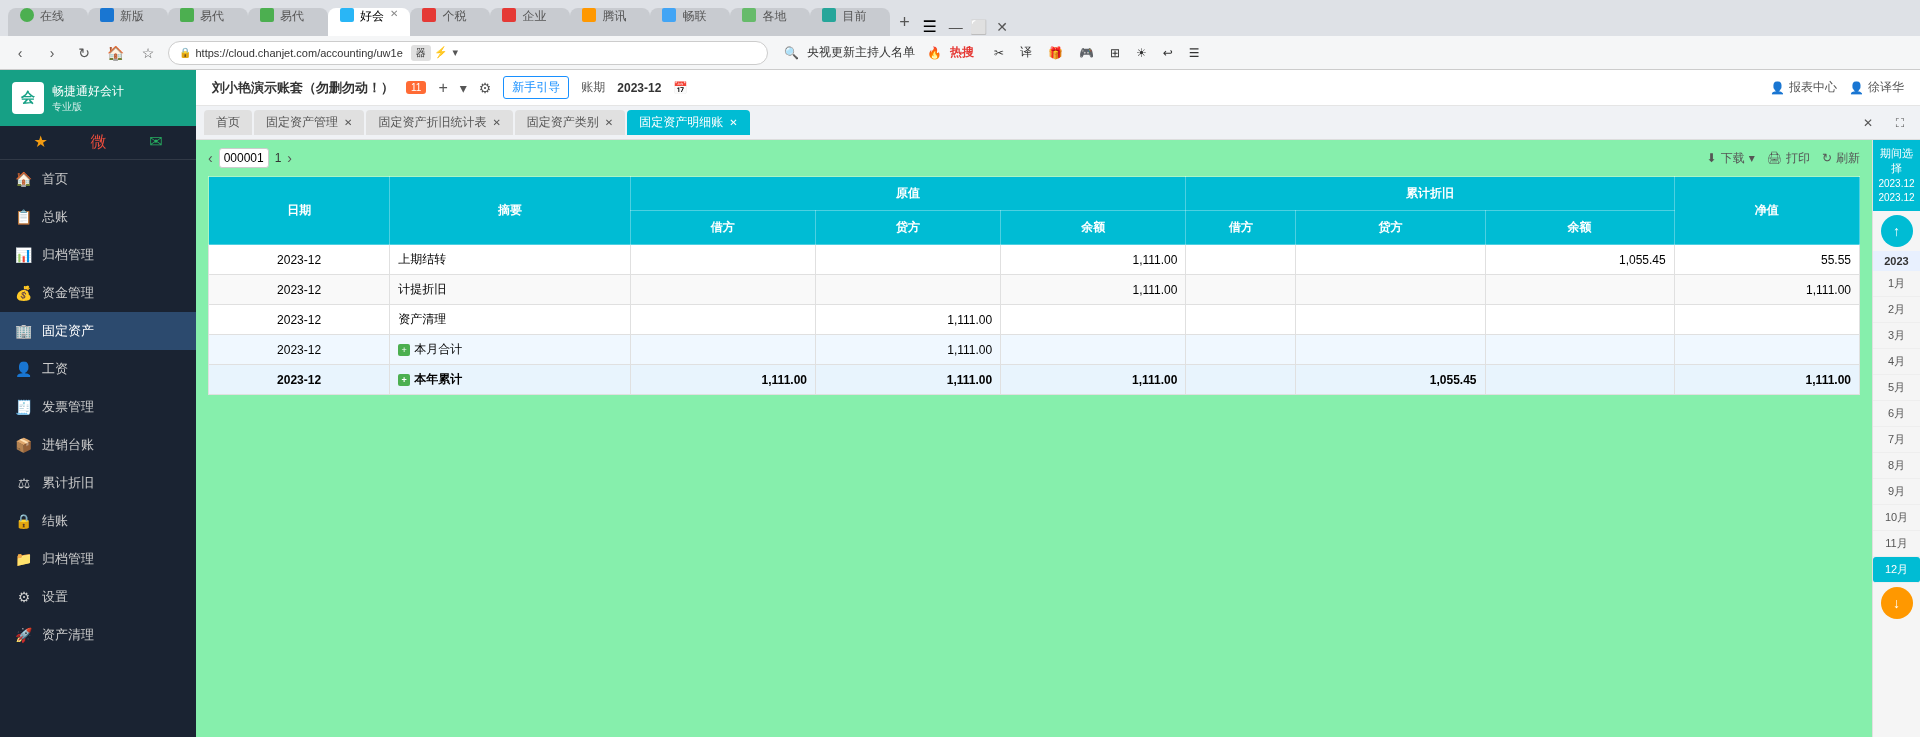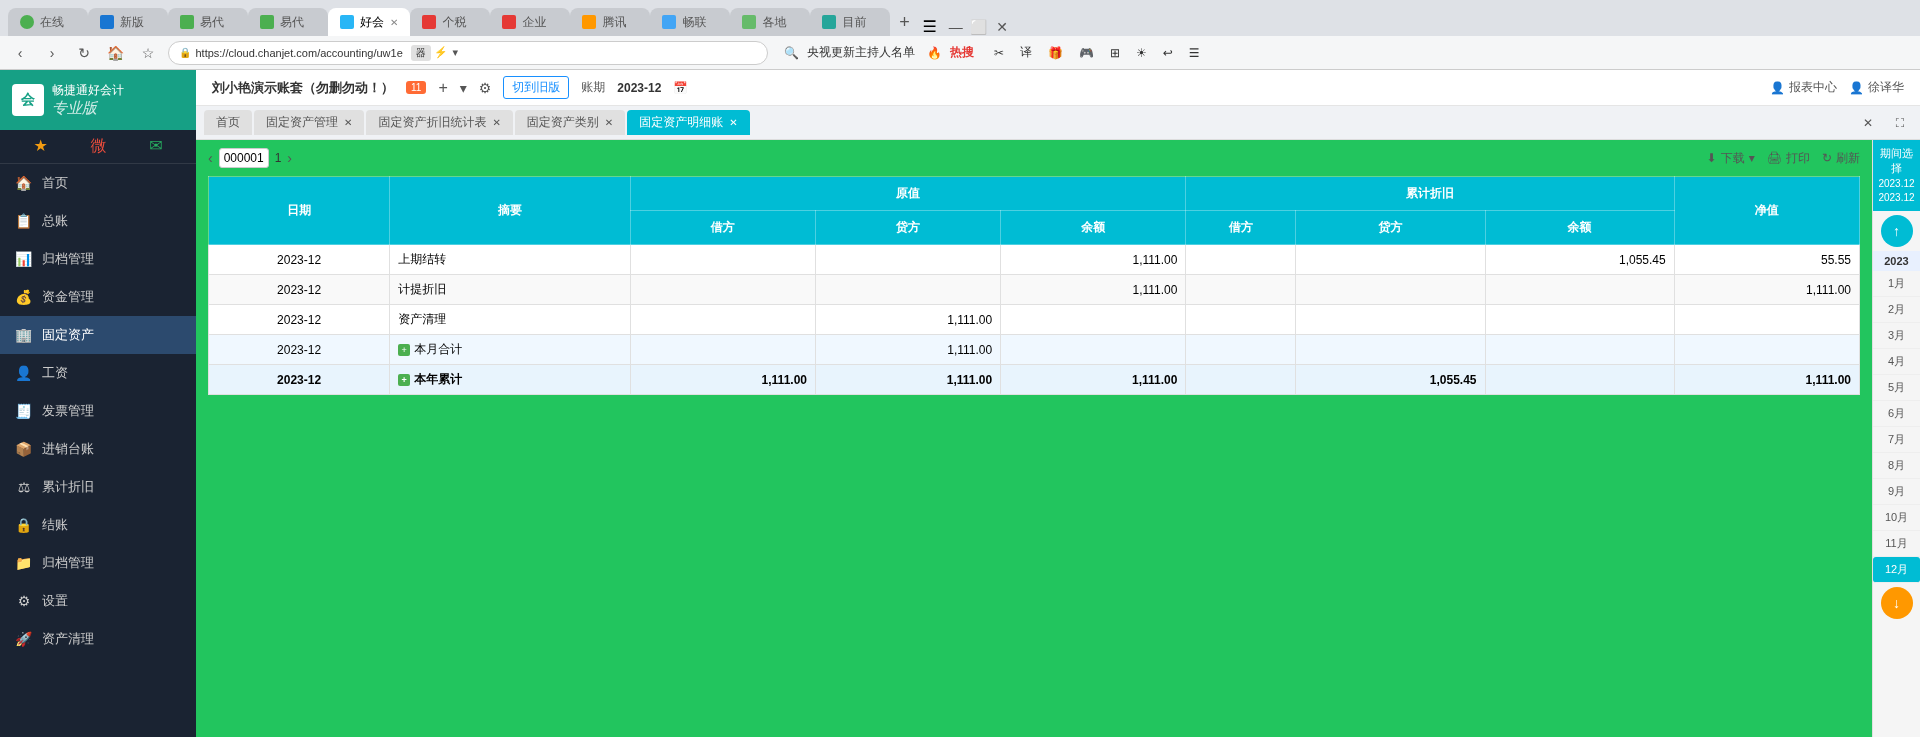--- a/index.html
+++ b/index.html
@@ -1,21 +1,21 @@
 <!DOCTYPE html>
 <html><head>
   <meta charset="utf-8">
   <style>
     * { margin: 0; padding: 0; box-sizing: border-box; }
     body { font-family: 'Microsoft YaHei', Arial, sans-serif; font-size: 12px; background: #f0f2f5; width: 1920px; height: 737px; overflow: hidden; }
 
     
     .browser-chrome { background: #dee1e6; height: 70px; }
     .tab-bar { display: flex; align-items: flex-end; height: 36px; background: #dee1e6; padding: 0 0 0 8px; }
-    .tab { display: flex; align-items: center; height: 28px; padding: 0 12px; border-radius: 8px 8px 0 0; font-size: 12px; cursor: pointer; gap: 6px; min-width: 80px; }
+    .tab { display: flex; height: 28px; padding: 0 12px; border-radius: 8px 8px 0 0; font-size: 12px; cursor: pointer; gap: 6px; min-width: 80px; }
     .tab.active { background: #fff; }
     .tab.inactive { background: #c8cbd0; color: #555; }
     .tab-close { font-size: 10px; color: #888; cursor: pointer; }
     .new-tab-btn { width: 28px; height: 28px; display: flex; align-items: center; justify-content: center; font-size: 18px; color: #555; cursor: pointer; }
 
     .browser-toolbar { display: flex; align-items: center; height: 34px; background: #f5f6f7; padding: 0 8px; gap: 8px; border-bottom: 1px solid #ccc; }
     .nav-btn { width: 24px; height: 24px; display: flex; align-items: center; justify-content: center; color: #555; cursor: pointer; font-size: 14px; }
     .address-bar { flex: 1; max-width: 600px; height: 24px; border: 1px solid #ccc; border-radius: 12px; background: #fff; display: flex; align-items: center; padding: 0 10px; font-size: 11px; color: #333; }
     .lock-icon { color: #4caf50; margin-right: 4px; font-size: 10px; }
     .toolbar-right { display: flex; align-items: center; gap: 8px; margin-left: 8px; font-size: 12px; }
@@ -27,21 +27,21 @@
     
     .sidebar { width: 196px; background: #1a2332; color: #fff; flex-shrink: 0; display: flex; flex-direction: column; }
     .sidebar-logo { display: flex; align-items: center; gap: 8px; padding: 12px; background: #16a085; }
 
     .sidebar-nav { flex: 1; }
     .sidebar-item { display: flex; align-items: center; gap: 10px; padding: 10px 16px; cursor: pointer; color: #ccc; font-size: 13px; }
     .sidebar-item.active { background: #2c4a6e; color: #fff; }
     .sidebar-item-icon { width: 16px; height: 16px; display: flex; align-items: center; justify-content: center; font-size: 14px; }
 
     
-    .main-content { flex: 1; display: flex; flex-direction: column; background: #22c55e; overflow: hidden; }
+    .main-content { flex: 1; display: flex; flex-direction: column; background: #86efac; overflow: hidden; }
 
     
     .app-header { height: 36px; background: #fff; display: flex; align-items: center; padding: 0 16px; border-bottom: 1px solid #e5e5e5; gap: 12px; }
     .account-badge { background: #ff6b35; color: #fff; font-size: 10px; padding: 1px 5px; border-radius: 3px; }
     .switch-btn { border: 1px solid #1890ff; color: #1890ff; padding: 2px 8px; border-radius: 3px; cursor: pointer; font-size: 12px; }
     .header-right { margin-left: auto; display: flex; align-items: center; gap: 12px; }
     .service-btn { display: flex; align-items: center; gap: 4px; color: #555; cursor: pointer; font-size: 12px; }
     .user-btn { display: flex; align-items: center; gap: 4px; color: #555; cursor: pointer; font-size: 12px; }
 
     
@@ -172,21 +172,21 @@
   </div>
 </div>
 
 <div class="app-container">
 
   <div class="sidebar">
     <div class="sidebar-logo">
       <div style="width:32px;height:32px;background:#fff;border-radius:4px;display:flex;align-items:center;justify-content:center;color:#16a085;font-weight:bold;font-size:14px;">会</div>
       <div>
         <div>畅捷通好会计</div>
-        <div style="font-size:15px;color:rgba(255,255,255,0.8);font-style:italic;">专业版</div>
+        <div style="font-size:10px;color:rgba(255,255,255,0.8);">专业版</div>
       </div>
     </div>
     <div style="display:flex;justify-content:space-around;padding:6px 12px;border-bottom:1px solid rgba(255,255,255,0.1);">
       <span style="color:#f39c12;font-size:16px;cursor:pointer;">★</span>
       <span style="color:#e74c3c;font-size:16px;cursor:pointer;">微</span>
       <span style="color:#27ae60;font-size:16px;cursor:pointer;">✉</span>
     </div>
     <div class="sidebar-nav">
       <div class="sidebar-item">
         <span class="sidebar-item-icon">🏠</span>
@@ -244,21 +244,21 @@
   </div>
 
   <div class="main-content">
 
     <div class="app-header">
       <span style="font-size:13px;font-weight:bold;color:#333;">刘小艳演示账套（勿删勿动！）</span>
       <span class="account-badge">11</span>
       <span style="cursor:pointer;font-size:16px;color:#555;">+</span>
       <span style="cursor:pointer;font-size:14px;color:#555;">▾</span>
       <span style="cursor:pointer;font-size:14px;color:#555;">⚙</span>
-      <div class="switch-btn">切到旧版</div>
+      <div class="switch-btn">新手引导</div>
       <span style="color:#555;">账期</span>
       <span style="color:#333;font-weight:bold;">2023-12</span>
       <span style="cursor:pointer;">📅</span>
       <div class="header-right">
         <div class="service-btn">
           <span>👤</span>
           <span>报表中心</span>
         </div>
         <div class="user-btn">
           <span>👤</span>

